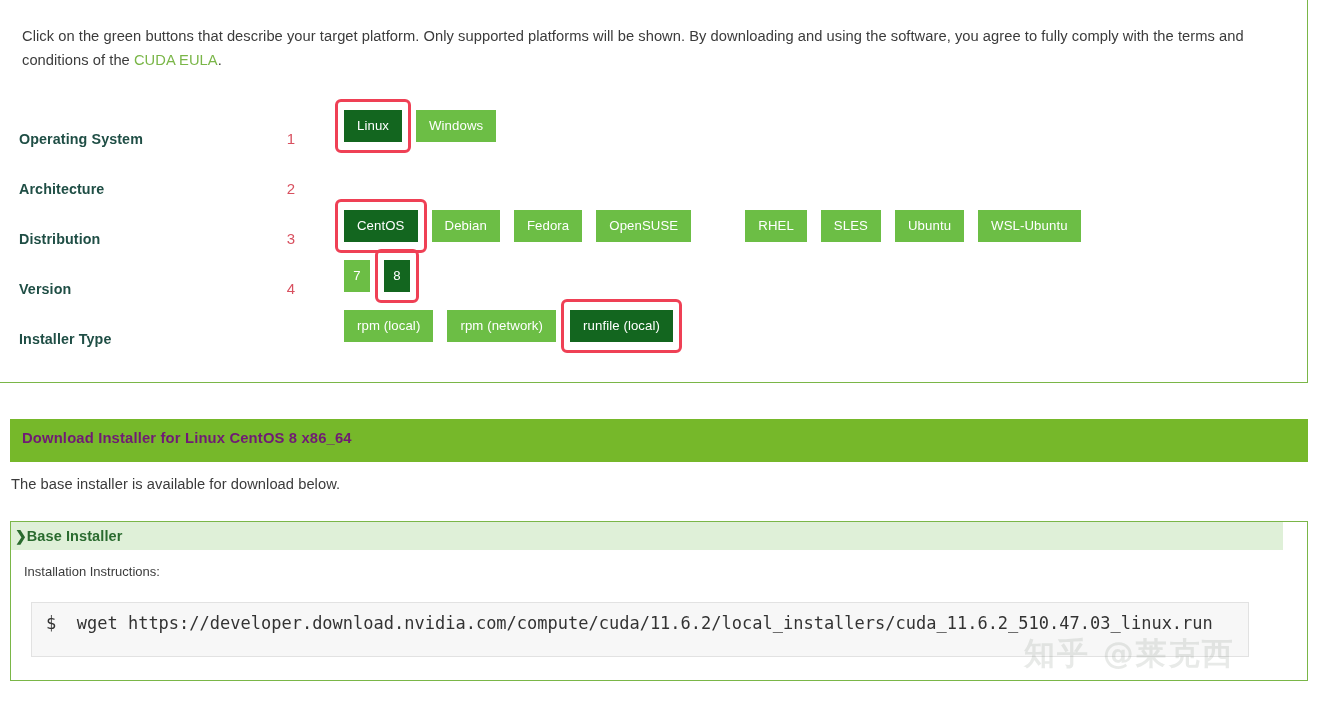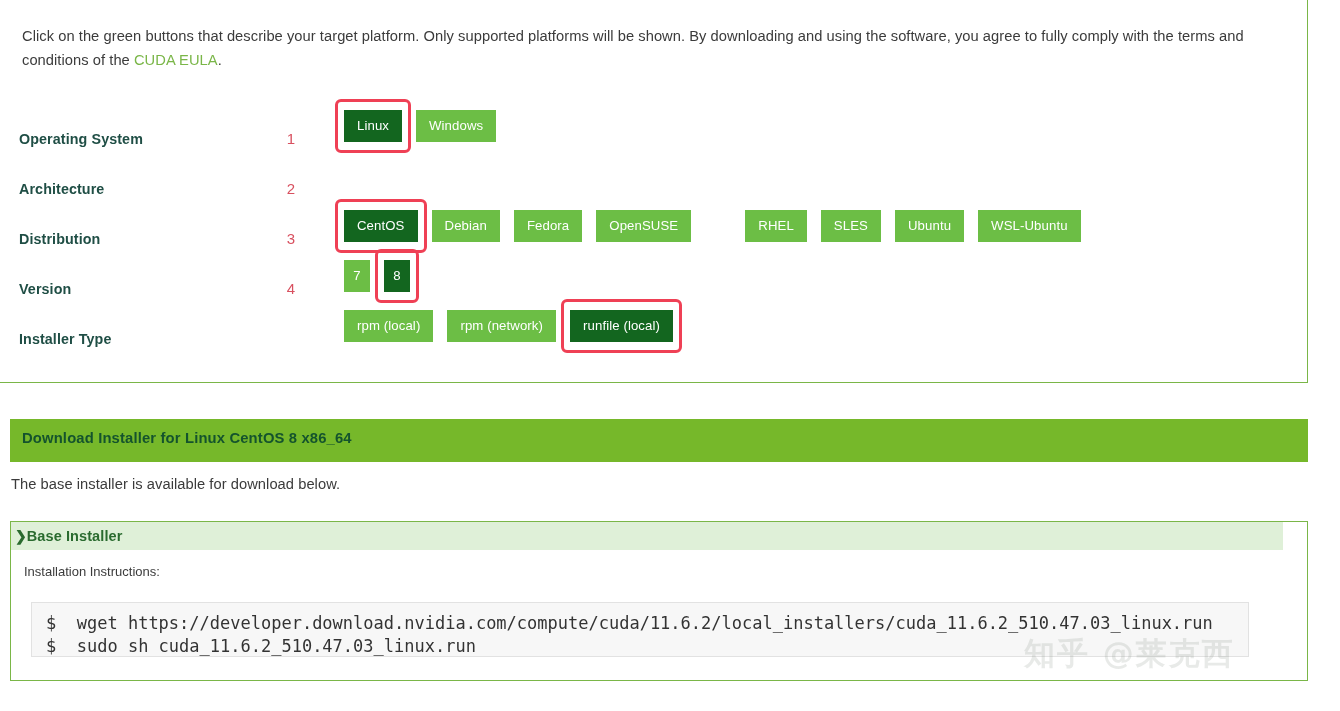--- a/index.html
+++ b/index.html
@@ -134,21 +134,21 @@
     height: 43px;
     background: #76b82a;
     box-sizing: border-box;
   }
   .download-bar-title {
     position: absolute;
     left: 12px;
     top: 11px;
     font-size: 14.8px;
     font-weight: bold;
-    color: #14532d;
+    color: #701a75;
     letter-spacing: 0.15px;
   }
 
   .base-text {
     position: absolute;
     left: 11px;
     top: 476px;
     font-size: 14.7px;
     color: #3b3b3b;
     letter-spacing: 0.05px;
@@ -303,20 +303,19 @@
 
     <div class="accordion-head">
       <span class="chev">❯</span>
       <span class="accordion-title">Base Installer</span>
     </div>
 
     <div class="install-instr">Installation Instructions:</div>
 
     <div class="codeblock" id="codeblock">
         <div class="codeline"><span class="prompt">$</span>  <span>wget https://developer.download.nvidia.com/compute/cuda/11.6.2/local_installers/cuda_11.6.2_510.47.03_linux.run</span></div>
-        <div class="codeline"><span class="prompt">$</span>  <span>sudo sh cuda_11.6.2_510.47.03_linux.run</span></div>
       </div>
 
   </div>
 
   <div class="watermark">知乎 @莱克西</div>
 
 </div>
 
 </body></html>

